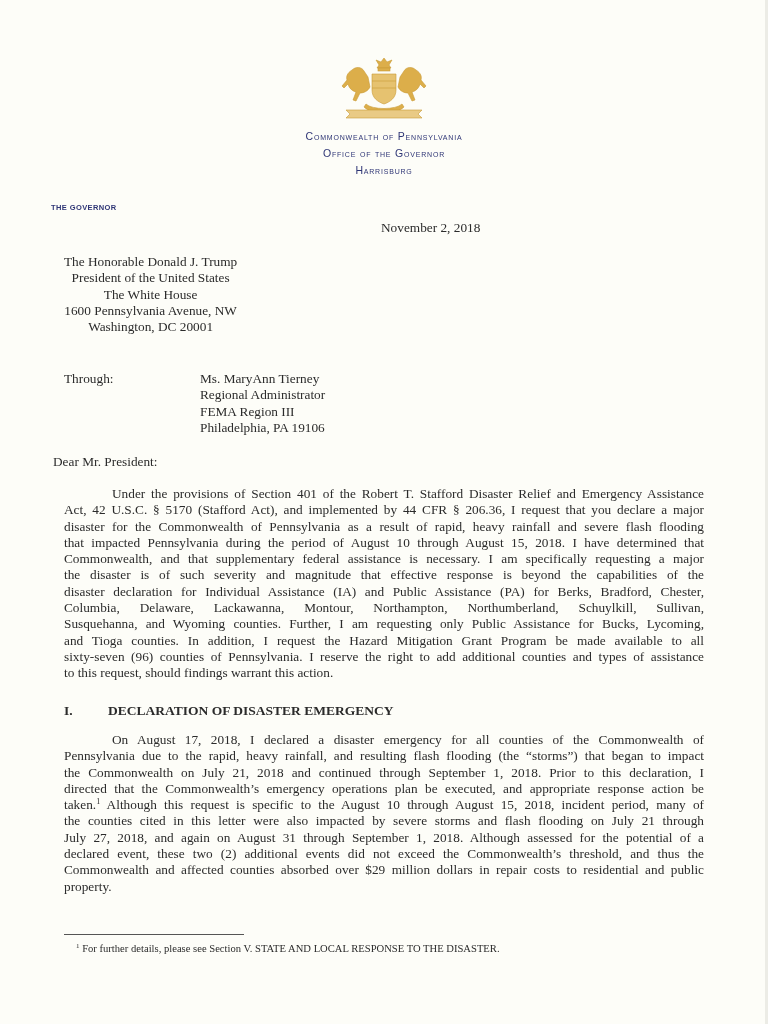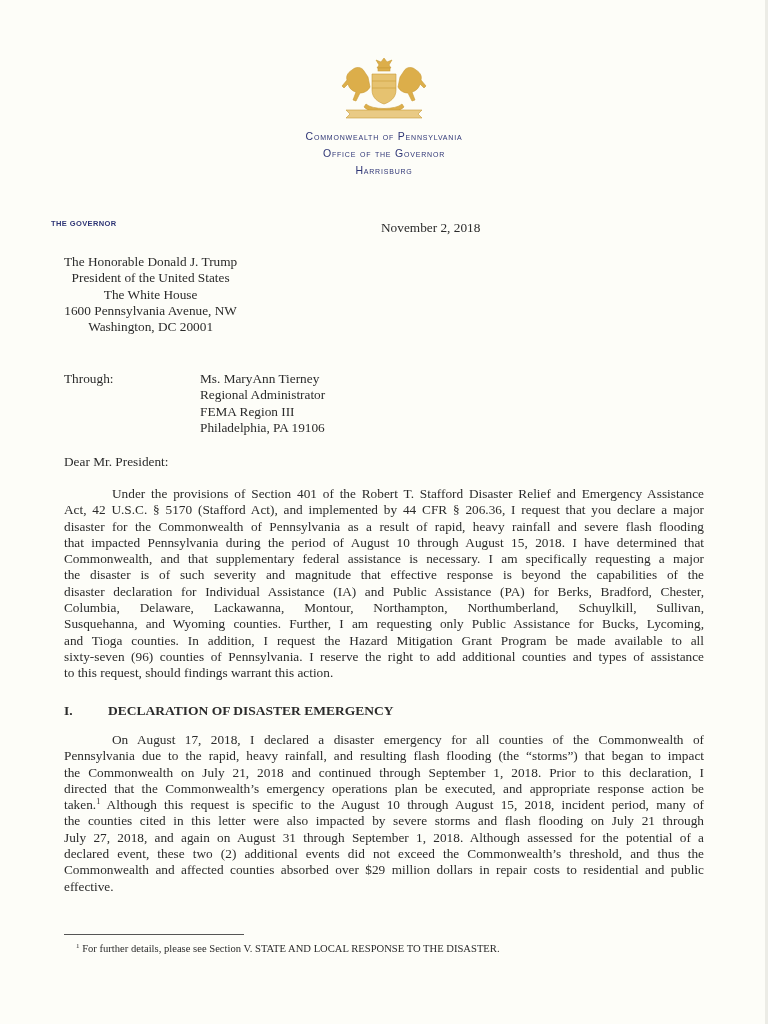--- a/index.html
+++ b/index.html
@@ -41,21 +41,21 @@
       font-family: "Liberation Sans", "DejaVu Sans", sans-serif;
       color: #2e3575;
       font-size: 10.5px;
       letter-spacing: 0.8px;
       line-height: 17px;
       font-variant: small-caps;
     }
     .letterhead div { font-variant: small-caps; }
     .governor-label {
       position: absolute;
-      left: 51px; top: 219px;
+      left: 51px; top: 203px;
       font-family: "Liberation Sans", "DejaVu Sans", sans-serif;
       font-weight: bold;
       font-size: 7.5px;
       letter-spacing: 0.4px;
       color: #2e3575;
     }
     .date {
       position: absolute;
       left: 381px; top: 220px;
       font-size: 13.5px;
@@ -72,21 +72,21 @@
     .through-label {
       position: absolute;
       left: 64px; top: 371px;
     }
     .through-block {
       position: absolute;
       left: 200px; top: 371px;
     }
     .salutation {
       position: absolute;
-      left: 64px; top: 454px;
+      left: 53px; top: 454px;
     }
     .para {
       position: absolute;
       left: 64px;
       width: 640px;
     }
     .para .line {
       display: block;
       text-align: justify;
       text-align-last: justify;
@@ -201,21 +201,21 @@
   <div class="para para2 text">
     <span class="line indent">On August 17, 2018, I declared a disaster emergency for all counties of the Commonwealth of</span>
     <span class="line">Pennsylvania due to the rapid, heavy rainfall, and resulting flash flooding (the “storms”) that began to impact</span>
     <span class="line">the Commonwealth on July 21, 2018 and continued through September 1, 2018.  Prior to this declaration, I</span>
     <span class="line">directed that the Commonwealth’s emergency operations plan be executed, and appropriate response action be</span>
     <span class="line" style="text-align-last:justify;"><span>taken.</span><sup>1</sup> <span>Although this request is specific to the August 10 through August 15, 2018, incident period, many of</span></span>
     <span class="line">the counties cited in this letter were also impacted by severe storms and flash flooding on July 21 through</span>
     <span class="line">July 27, 2018, and again on August 31 through September 1, 2018. Although assessed for the potential of a</span>
     <span class="line">declared event, these two (2) additional events did not exceed the Commonwealth’s threshold, and thus the</span>
     <span class="line">Commonwealth and affected counties absorbed over $29 million dollars in repair costs to residential and public</span>
-    <span class="line last">effective.</span>
+    <span class="line last">property.</span>
   </div>
 
   <div class="footnote-rule"></div>
   <div class="footnote">
     <sup>1</sup>
     <span>For further details, please see Section V. STATE AND LOCAL RESPONSE TO THE DISASTER.</span>
   </div>
 </div>
 
 </body></html>

